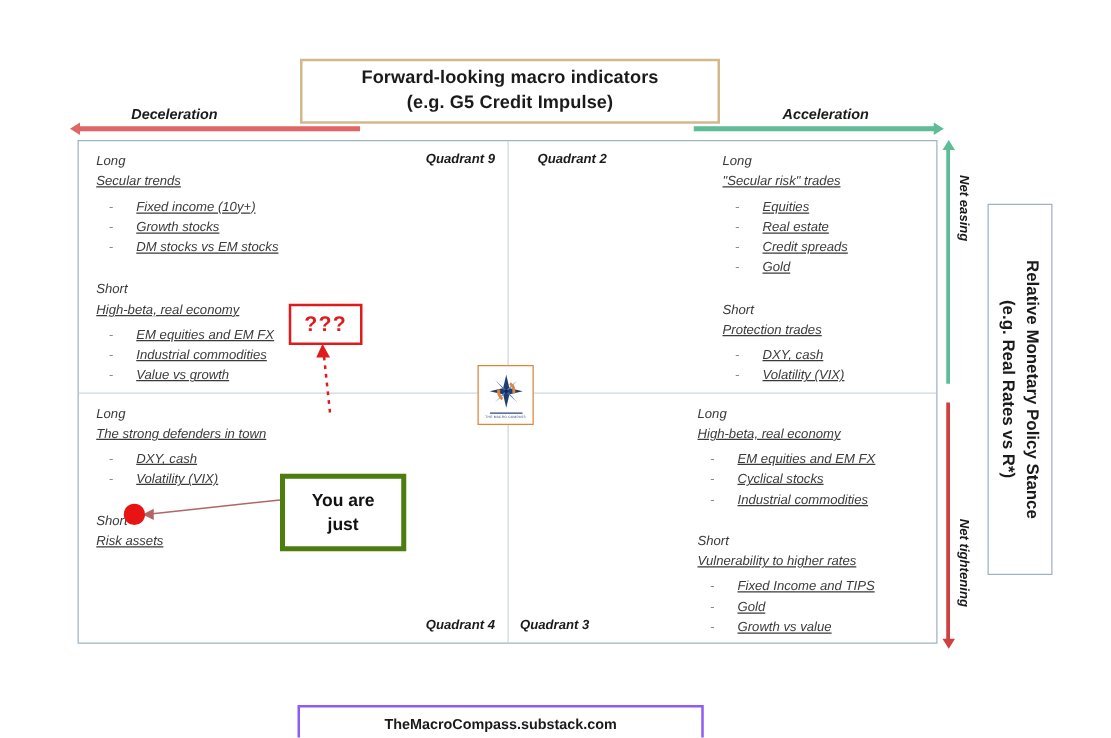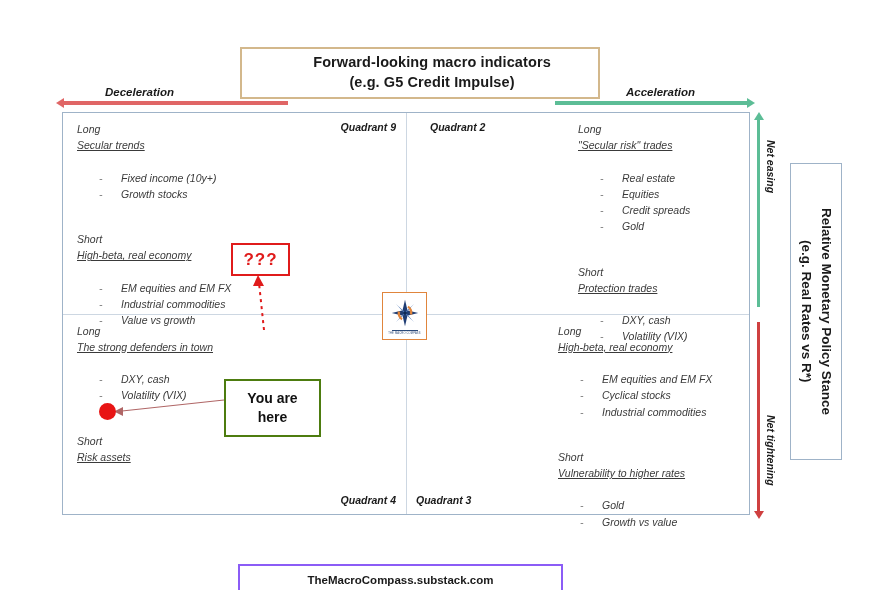--- a/index.html
+++ b/index.html
@@ -29,21 +29,20 @@
     top: 47px;
     width: 332px;
     height: 48px;
     border: 2px solid #d3b88c;
     background: #ffffff;
     display: flex;
     flex-direction: column;
     align-items: center;
     justify-content: center;
     z-index: 30;
-    padding-left: 24px;
   }
   .title-box .tline {
     font-size: 14.5px;
     font-weight: bold;
     color: #1a1a1a;
     line-height: 1.35;
     letter-spacing: .1px;
     white-space: nowrap;
   }
 
@@ -156,22 +155,23 @@
   #quad2 .quad-content { left: 172px; top: 8px; }
   #quad4 .quad-content { left: 14px; top: 9px; }
   #quad3 .quad-content { left: 152px; top: 9px; }
   .side-head { color: #3a3a3a; }
   .side-sub {
     text-decoration: underline;
     color: #3a3a3a;
   }
   .bullets {
     list-style: none;
-    margin: 16px;
+    margin: 4px;
     padding: 0 0 0 4px;
+    text-decoration: underline;
   }
   .bullets li {
     position: relative;
     padding-left: 24px;
     white-space: nowrap;
   }
   .bullets li::before {
     content: "-";
     position: absolute;
     left: 2px;
@@ -272,21 +272,21 @@
     letter-spacing: 1px;
   }
 
   
   .yah-box {
     position: absolute;
     left: 224px;
     top: 379px;
     width: 93px;
     height: 54px;
-    border: 2px solid #4d7c0f;
+    border: 4px solid #4d7c0f;
     background: #ffffff;
     display: flex;
     flex-direction: column;
     align-items: center;
     justify-content: center;
     z-index: 25;
   }
   .yah-box .yline {
     font-size: 14px;
     font-weight: bold;
@@ -383,40 +383,41 @@
     <div class="divider-h"></div>
 
     <div class="quad" id="quad1">
       <div class="quad-label">Quadrant 9</div>
       <div class="quad-content">
         <div class="side-head">Long</div>
         <div class="side-sub">Secular trends</div>
         <ul class="bullets">
           <li>Fixed income (10y+)</li>
           <li>Growth stocks</li>
+          <li>DM stocks vs EM stocks</li>
         </ul>
         <div class="gap"></div>
         <div class="side-head">Short</div>
         <div class="side-sub">High-beta, real economy</div>
         <ul class="bullets">
           <li>EM equities and EM FX</li>
           <li>Industrial commodities</li>
           <li>Value vs growth</li>
         </ul>
       </div>
     </div>
 
     <div class="quad" id="quad2">
       <div class="quad-label">Quadrant 2</div>
       <div class="quad-content">
         <div class="side-head">Long</div>
         <div class="side-sub">"Secular risk" trades</div>
         <ul class="bullets">
+          <li>Equities</li>
           <li>Real estate</li>
-          <li>Equities</li>
           <li>Credit spreads</li>
           <li>Gold</li>
         </ul>
         <div class="gap"></div>
         <div class="side-head">Short</div>
         <div class="side-sub">Protection trades</div>
         <ul class="bullets">
           <li>DXY, cash</li>
           <li>Volatility (VIX)</li>
         </ul>
@@ -445,20 +446,21 @@
         <div class="side-sub">High-beta, real economy</div>
         <ul class="bullets">
           <li>EM equities and EM FX</li>
           <li>Cyclical stocks</li>
           <li>Industrial commodities</li>
         </ul>
         <div class="gap"></div>
         <div class="side-head">Short</div>
         <div class="side-sub">Vulnerability to higher rates</div>
         <ul class="bullets">
+          <li>Fixed Income and TIPS</li>
           <li>Gold</li>
           <li>Growth vs value</li>
         </ul>
       </div>
     </div>
   </div>
 
   <div class="v-arrow" id="easing-arrow"></div>
   <div class="v-arrow" id="tightening-arrow"></div>
   <div class="v-axis-label" id="easing-label">Net easing</div>
@@ -479,21 +481,21 @@
     <line x1="224" y1="400" x2="122" y2="411" stroke="#b06666" stroke-width="1.2"></line>
     <polygon points="114,411.5 123,407 123,416" fill="#b06666"></polygon>
   </svg>
 
   <div class="qbox">
     <span>???</span>
   </div>
 
   <div class="yah-box">
     <div class="yline">You are</div>
-    <div class="yline">here</div>
+    <div class="yline">just</div>
   </div>
   <div class="red-dot"></div>
 
   <div class="logo-box">
     <svg width="30" height="30" viewBox="0 0 100 100">
       <path d="M50 6 L58 40 L50 50 L42 40 Z" fill="#1f3d73"></path>
       <path d="M50 94 L42 60 L50 50 L58 60 Z" fill="#1f3d73"></path>
       <path d="M6 50 L40 42 L50 50 L40 58 Z" fill="#1f3d73"></path>
       <path d="M94 50 L60 58 L50 50 L60 42 Z" fill="#1f3d73"></path>
       <path d="M20 20 L46 44 L50 50 L44 46 Z" fill="#2f5fa8"></path>

